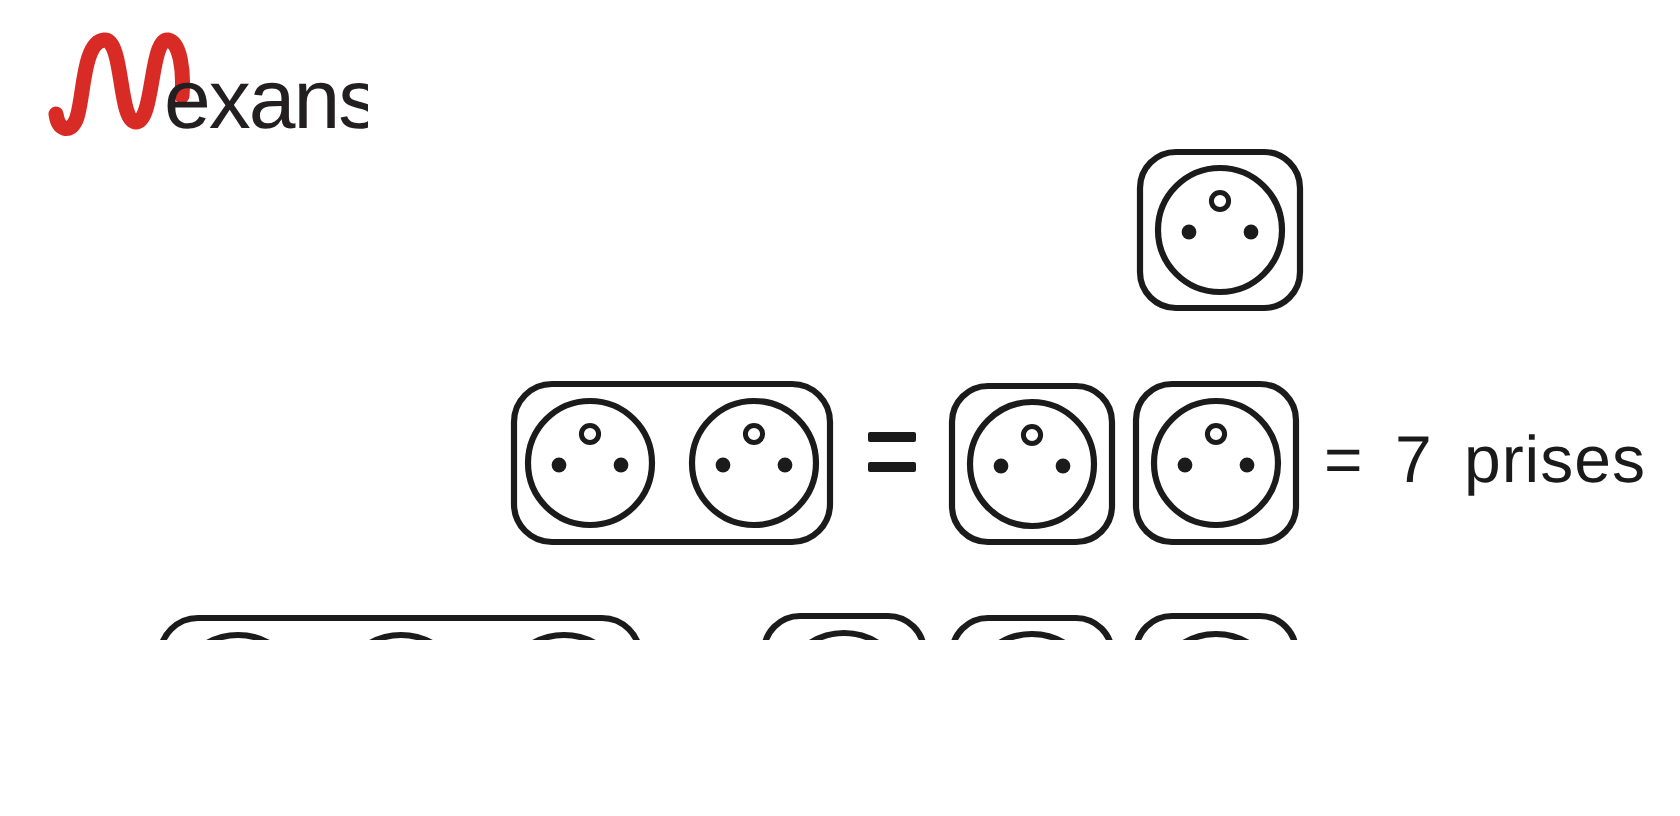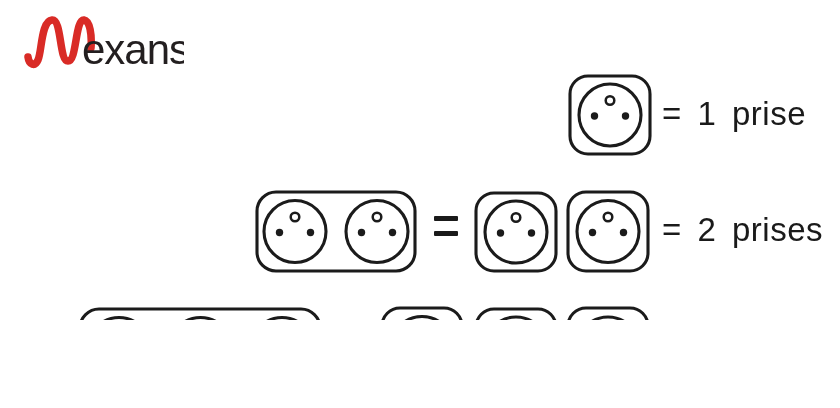--- a/index.html
+++ b/index.html
@@ -61,42 +61,41 @@
 
   <svg class="logo" viewBox="0 0 160 62">
     <path class="swoosh" d="M 4,49 C 5,57 11,59 14,52 C 18,43 17,13 28,12 C 38,11 35,53 44,53 C 53,53 51,11 60,12 C 66,13 68,27 67,40"></path>
     <text class="wordmark" x="58" y="56">exans</text>
   </svg>
 
   <svg class="socket" style="left:568px;top:74px;" width="84" height="82" viewBox="0 0 84 82">
     <rect class="ln" x="2" y="2" width="80" height="78" rx="18"></rect>
     <use href="#socket-face" transform="translate(42,41)"></use>
   </svg>
-  <div class="label" style="left:662px;top:94px;">= 1 prise</div>
 
   <svg class="socket" style="left:255px;top:190px;" width="162" height="83" viewBox="0 0 162 83">
     <rect class="ln" x="2" y="2" width="158" height="79" rx="19"></rect>
     <use href="#socket-face" transform="translate(40,41.5)"></use>
     <use href="#socket-face" transform="translate(122,41.5)"></use>
   </svg>
 
   <div class="eq" style="left:434px;top:216px;width:24px;height:20px;">
       <i></i>
       <i></i>
     </div>
 
   <svg class="socket" style="left:474px;top:191px;" width="84" height="82" viewBox="0 0 84 82">
     <rect class="ln" x="2" y="2" width="80" height="78" rx="18"></rect>
     <use href="#socket-face" transform="translate(42,41)"></use>
   </svg>
   <svg class="socket" style="left:566px;top:190px;" width="84" height="83" viewBox="0 0 84 83">
     <rect class="ln" x="2" y="2" width="80" height="79" rx="18"></rect>
     <use href="#socket-face" transform="translate(42,41.5)"></use>
   </svg>
-  <div class="label" style="left:662px;top:210px;">= 2 prises</div>
+  <div class="label" style="left:662px;top:210px;">= 7 prises</div>
 
   <svg class="socket" style="left:78px;top:307px;" width="244" height="83" viewBox="0 0 244 83">
     <rect class="ln" x="2" y="2" width="240" height="79" rx="19"></rect>
     <use href="#socket-face" transform="translate(41,41.5)"></use>
     <use href="#socket-face" transform="translate(122.5,41.5)"></use>
     <use href="#socket-face" transform="translate(204,41.5)"></use>
   </svg>
 
   <div class="eq" style="left:340px;top:338px;width:25px;height:16px;">
       <i></i>

